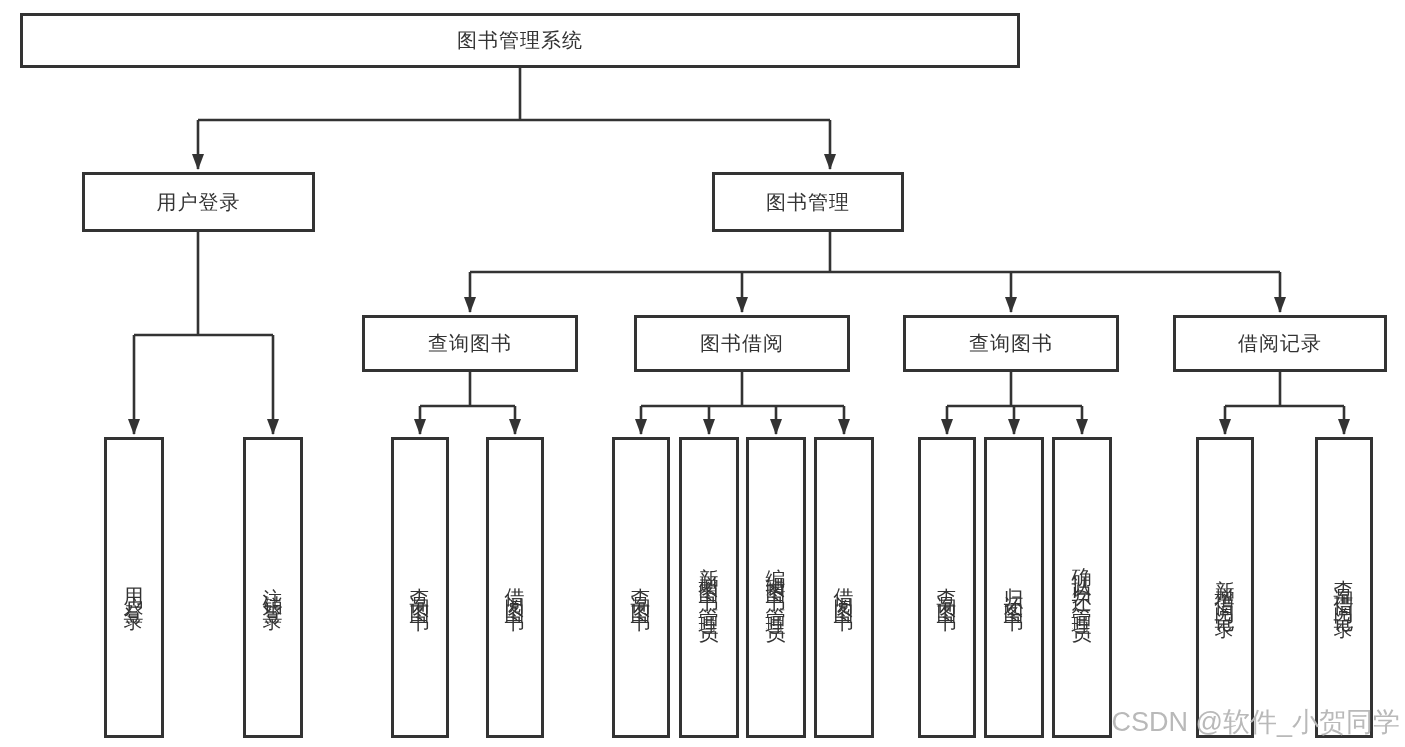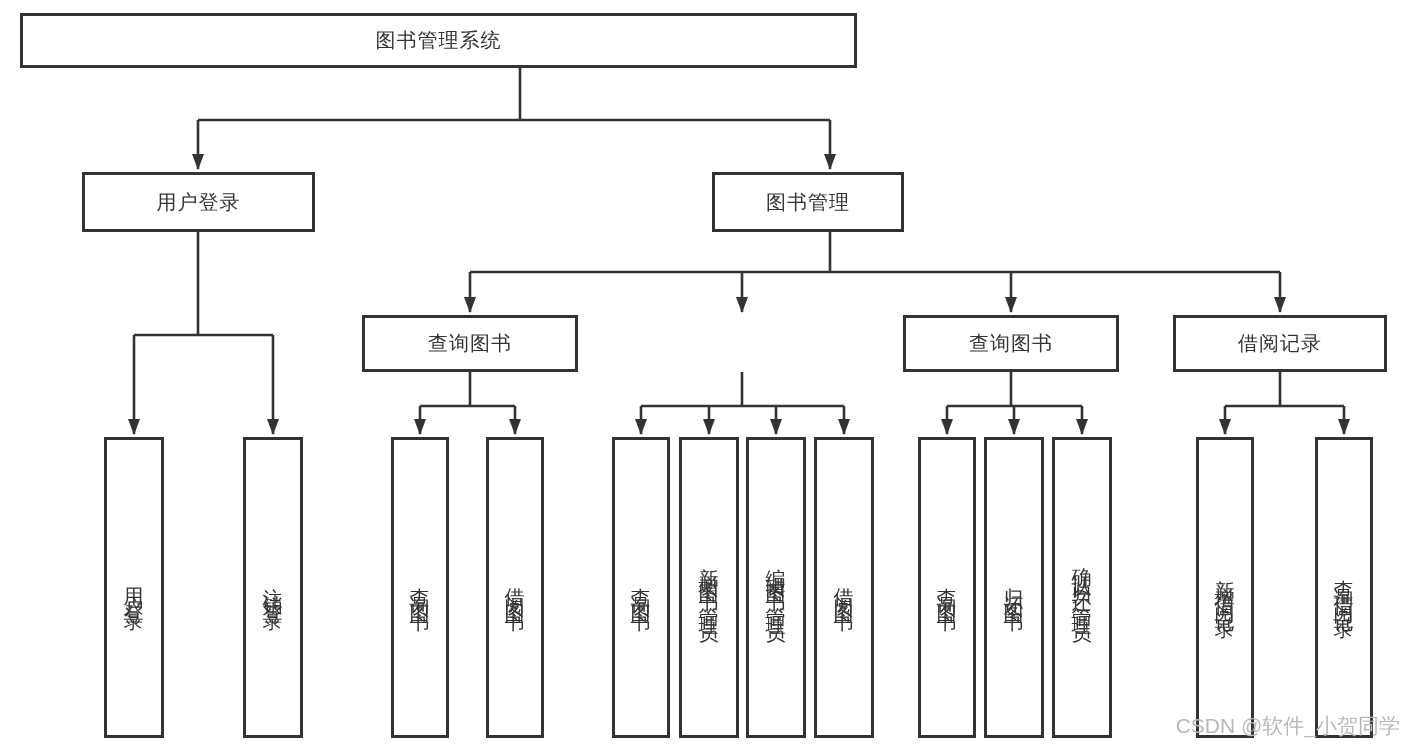--- a/index.html
+++ b/index.html
@@ -48,21 +48,21 @@
     writing-mode: vertical-rl;
     text-orientation: mixed;
     letter-spacing: 8px;
     line-height: 1;
     font-size: 20px;
   }
   .watermark {
     position: absolute;
     right: 5px;
     bottom: 7px;
-    font-size: 21px;
+    font-size: 27px;
     color: var(--watermark-color);
     z-index: 5;
     white-space: nowrap;
   }
 </style>
 </head>
 <body>
 
 <div class="canvas">
 
@@ -100,26 +100,27 @@
     <path d="M1011,372 V406 M947,406 H1082"></path>
     <line x1="947" y1="406" x2="947" y2="434" marker-end="url(#arrow)"></line>
     <line x1="1014" y1="406" x2="1014" y2="434" marker-end="url(#arrow)"></line>
     <line x1="1082" y1="406" x2="1082" y2="434" marker-end="url(#arrow)"></line>
 
     <path d="M1280,372 V406 M1225,406 H1344"></path>
     <line x1="1225" y1="406" x2="1225" y2="434" marker-end="url(#arrow)"></line>
     <line x1="1344" y1="406" x2="1344" y2="434" marker-end="url(#arrow)"></line>
   </svg>
 
-  <div class="node" style="left:20px;top:13px;width:837px;height:55px">图书管理系统</div>
+  <div class="node" style="left:20px;top:13px;width:1000px;height:55px">图书管理系统</div>
 
   <div class="node" style="left:82px;top:172px;width:233px;height:60px">用户登录</div>
   <div class="node" style="left:712px;top:172px;width:192px;height:60px">图书管理</div>
 
   <div class="node" style="left:362px;top:315px;width:216px;height:57px">查询图书</div>
+  <div class="node" style="left:634px;top:315px;width:216px;height:57px">图书借阅</div>
   <div class="node" style="left:903px;top:315px;width:216px;height:57px">查询图书</div>
   <div class="node" style="left:1173px;top:315px;width:214px;height:57px">借阅记录</div>
 
   <div class="node leaf" style="left:104px;top:437px;width:60px;height:301px">
     <span>用户登录</span>
   </div>
   <div class="node leaf" style="left:243px;top:437px;width:60px;height:301px">
     <span>注销登录</span>
   </div>
   <div class="node leaf" style="left:391px;top:437px;width:58px;height:301px">

